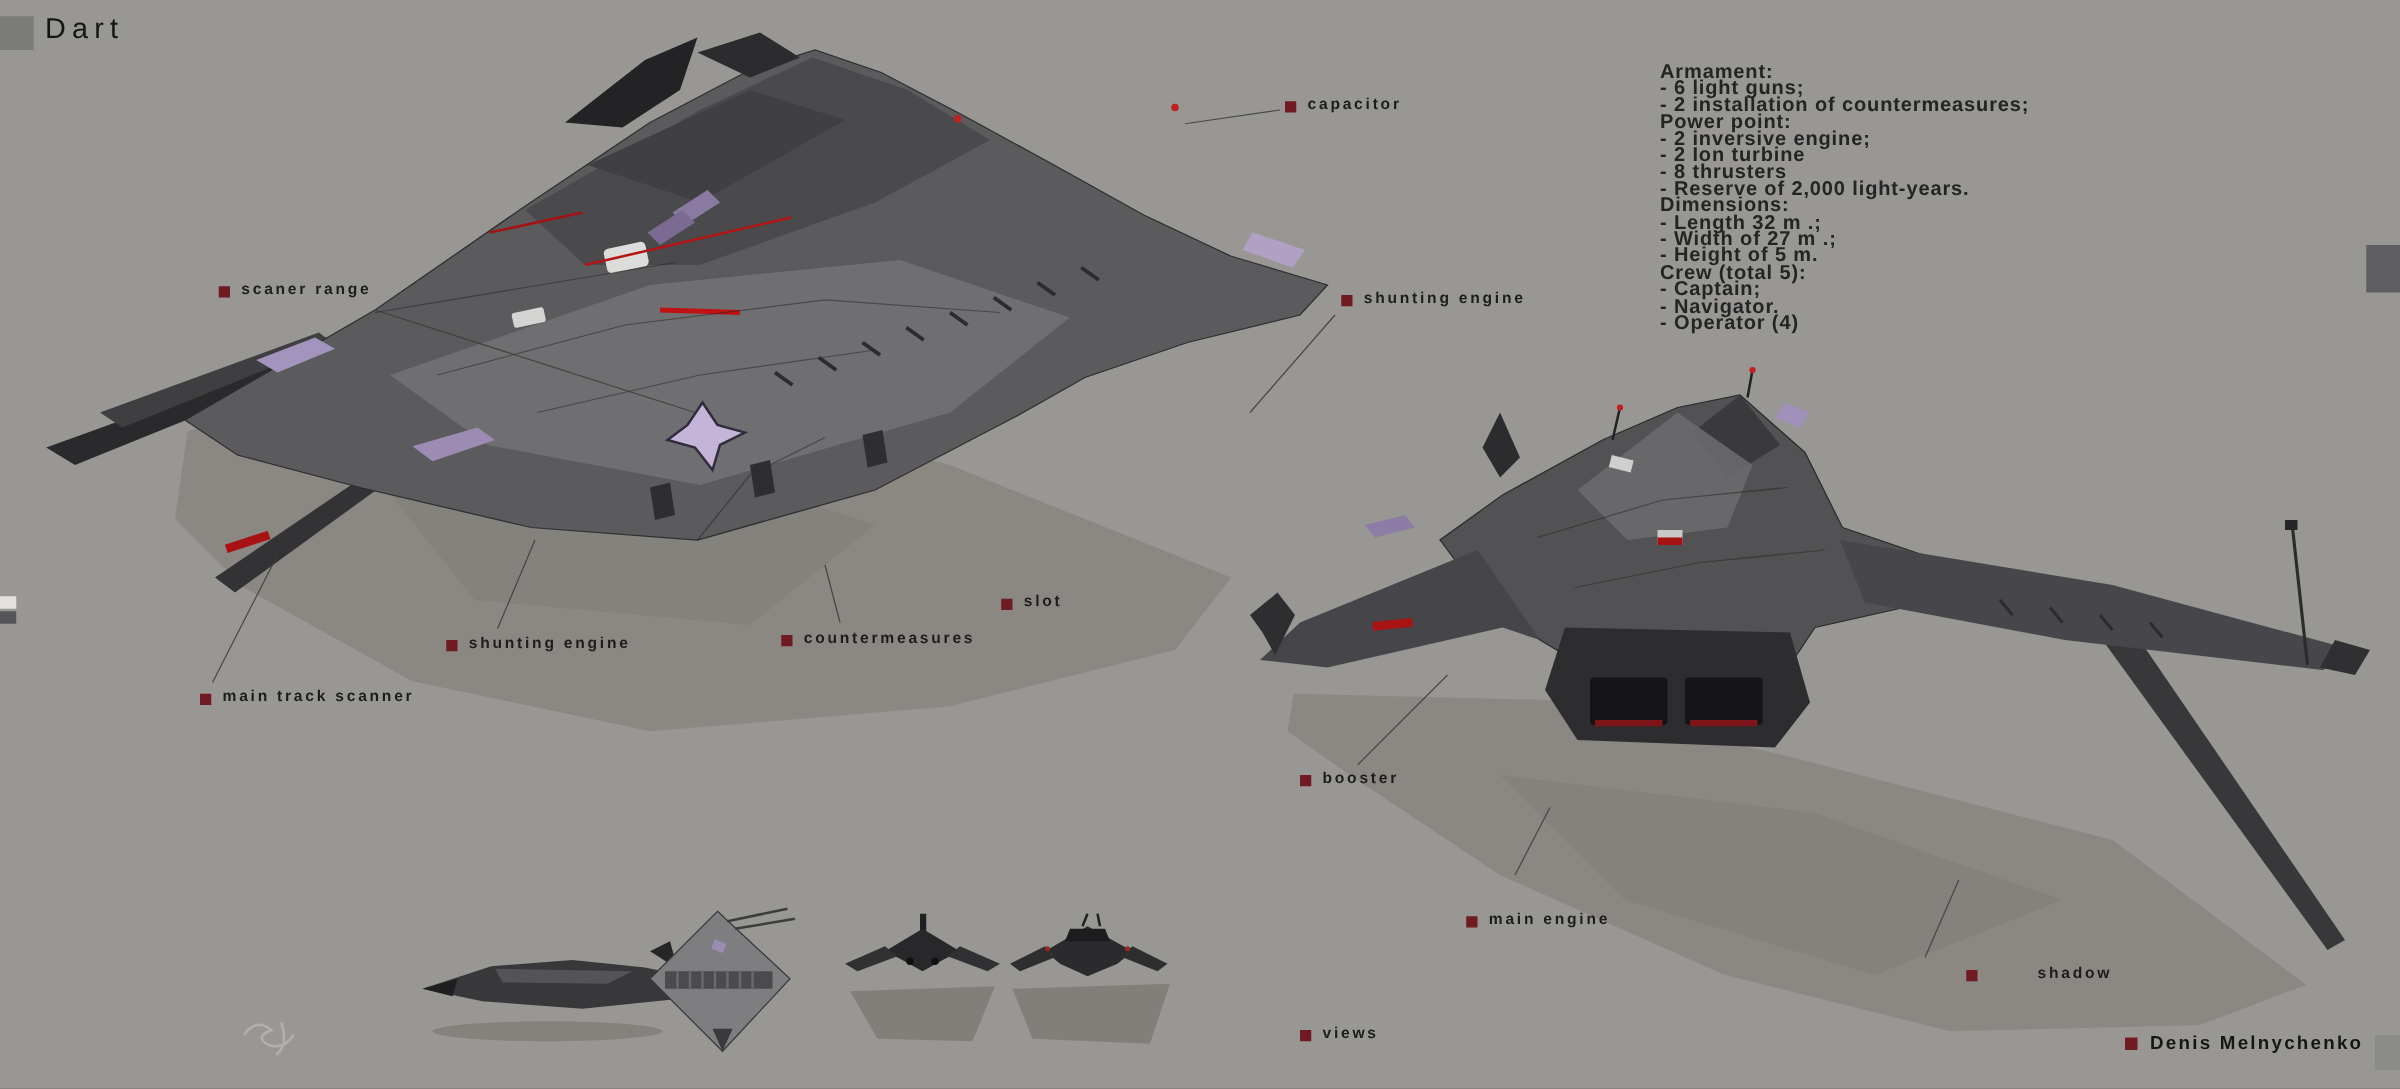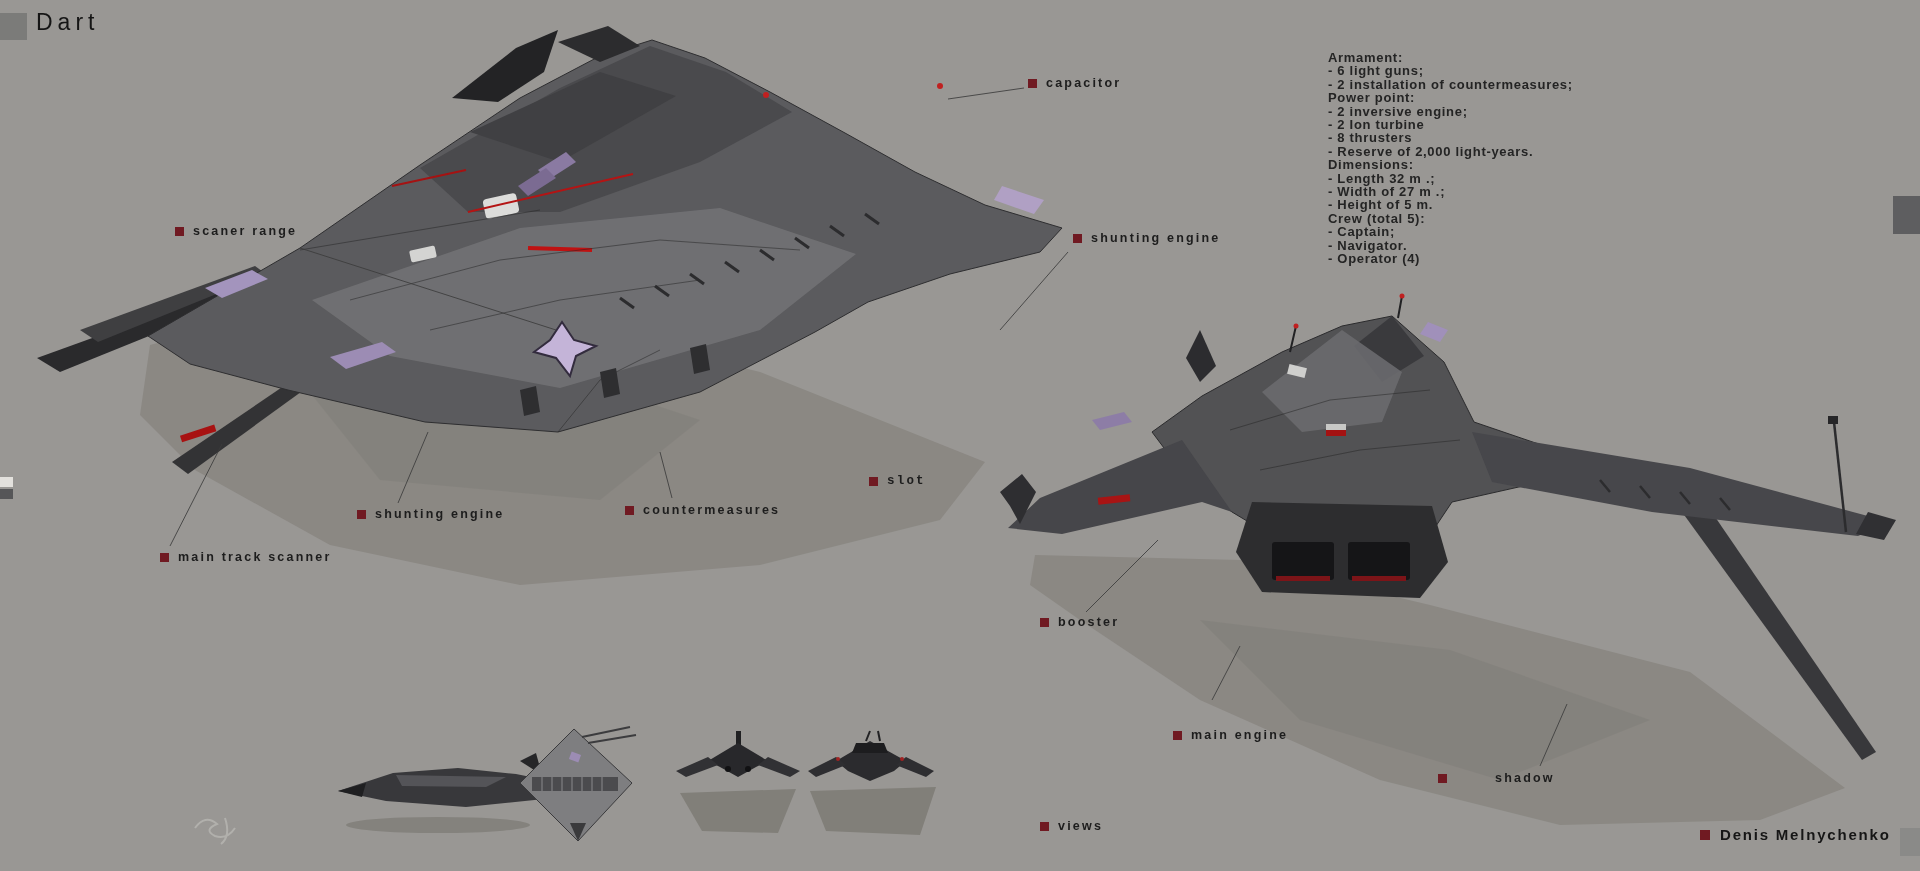--- a/index.html
+++ b/index.html
@@ -15,25 +15,25 @@
     font-size:23px;font-weight:400;letter-spacing:5px;color:#151515;
   }
   .sq{position:absolute;}
   .sq-topleft{left:0;top:13px;width:27px;height:27px;background:#7b7b79;}
   .sq-rightedge{left:1893px;top:196px;width:27px;height:38px;background:#5e5e60;}
   .sq-leftwhite{left:0;top:477px;width:13px;height:10px;background:#e3e1dd;}
   .sq-leftdark{left:0;top:489px;width:13px;height:10px;background:#565658;}
   .sq-bottomright{left:1900px;top:828px;width:20px;height:28px;background:#8a8a88;}
   .spec{
     position:absolute;left:1328px;top:51px;width:250px;
-    font-size:13px;line-height:13.4px;font-weight:700;
+    font-size:16px;line-height:13.4px;font-weight:700;
     letter-spacing:0.7px;color:#242424;white-space:nowrap;
   }
   .callout{
-    position:absolute;display:flex;align-items:center;gap:9px;
+    position:absolute;display:flex;align-items:flex-end;gap:9px;
     font-size:12.5px;font-weight:700;letter-spacing:2.2px;color:#1d1d1d;
     white-space:nowrap;
   }
   .callout .marker{
     width:9px;height:9px;background:#701a22;flex:0 0 auto;display:inline-block;
   }
   .credit{
     position:absolute;left:1700px;top:826px;display:flex;align-items:center;gap:10px;
     font-size:15px;font-weight:700;letter-spacing:1.8px;color:#161616;white-space:nowrap;
   }
@@ -218,21 +218,21 @@
     <span>capacitor</span>
   </div>
   <div class="callout" style="left:175px;top:224px;">
     <span class="marker"></span>
     <span>scaner range</span>
   </div>
   <div class="callout" style="left:1073px;top:231px;">
     <span class="marker"></span>
     <span>shunting engine</span>
   </div>
-  <div class="callout" style="left:869px;top:474px;font-family:Liberation Mono, monospace;">
+  <div class="callout" style="left:801px;top:474px;">
     <span class="marker"></span>
     <span>slot</span>
   </div>
   <div class="callout" style="left:625px;top:503px;">
     <span class="marker"></span>
     <span>countermeasures</span>
   </div>
   <div class="callout" style="left:357px;top:507px;">
     <span class="marker"></span>
     <span>shunting engine</span>
@@ -246,21 +246,21 @@
     <span>booster</span>
   </div>
   <div class="callout" style="left:1173px;top:704px;margin-top:24px;">
     <span class="marker"></span>
     <span>main engine</span>
   </div>
   <div class="callout" style="left:1040px;top:777px;margin-top:42px;">
     <span class="marker"></span>
     <span>views</span>
   </div>
-  <div class="callout" style="left:1438px;top:771px;gap:48px;">
+  <div class="callout" style="left:1573px;top:771px;gap:48px;">
     <span class="marker"></span>
     <span>shadow</span>
   </div>
 
   <div class="credit">
     <span class="marker"></span>
     <span>Denis Melnychenko</span>
   </div>
 
 </div>

